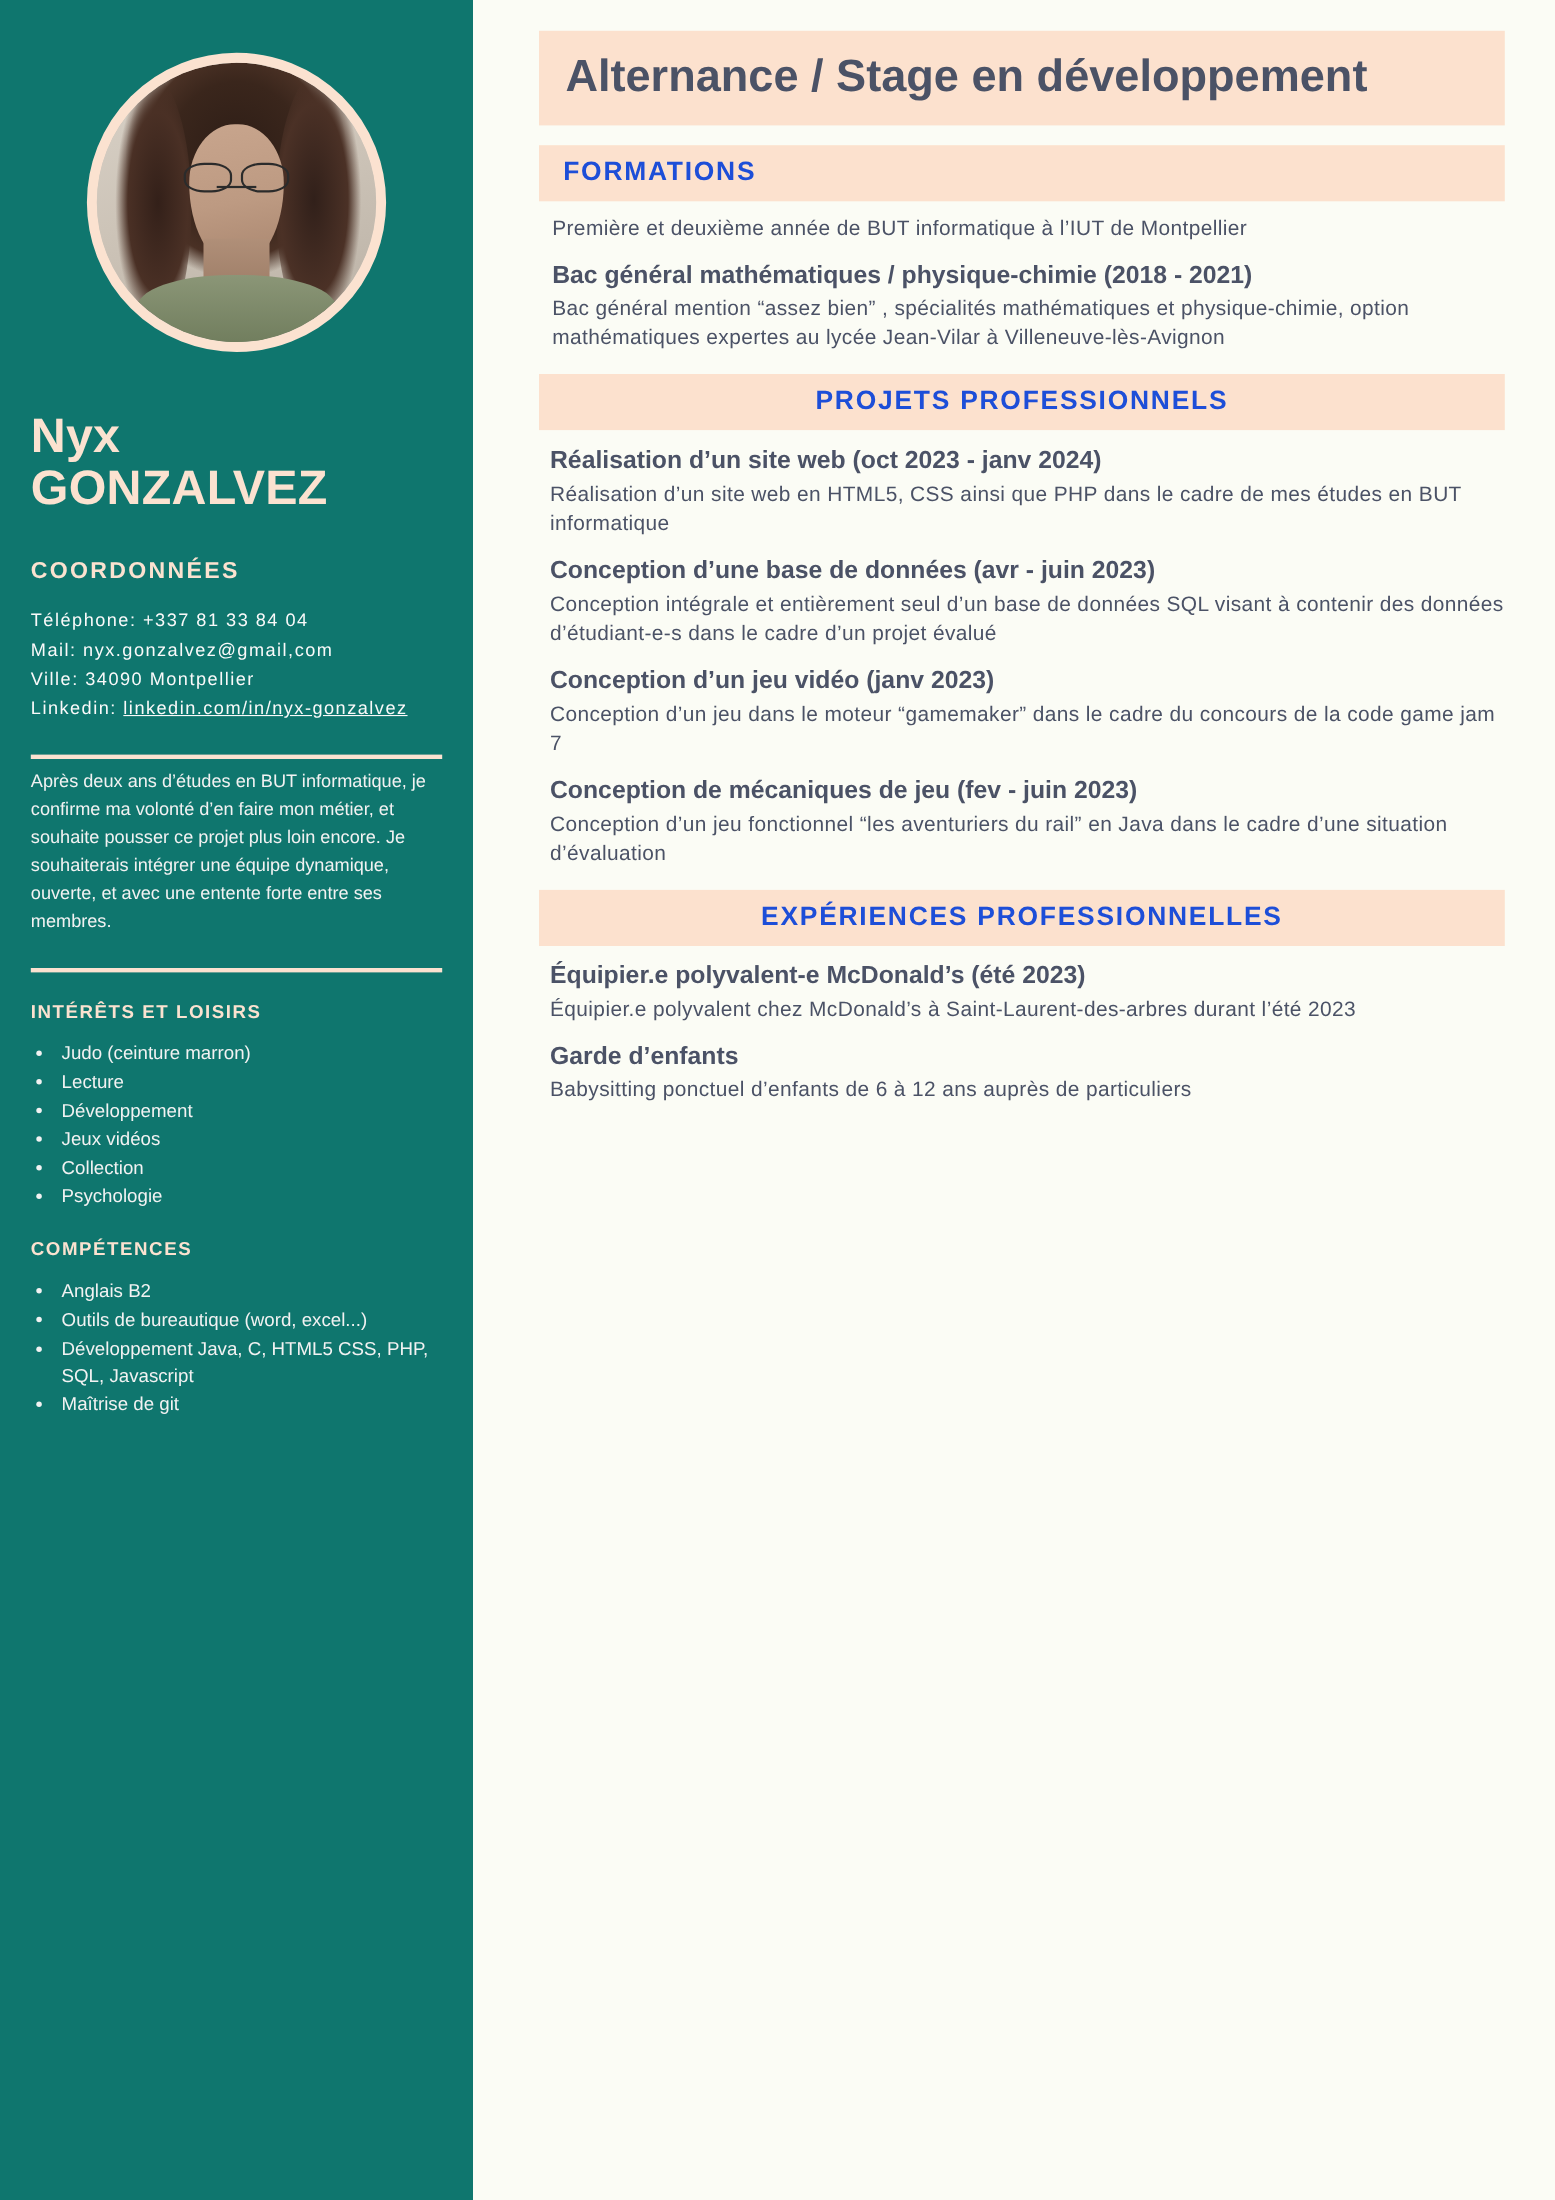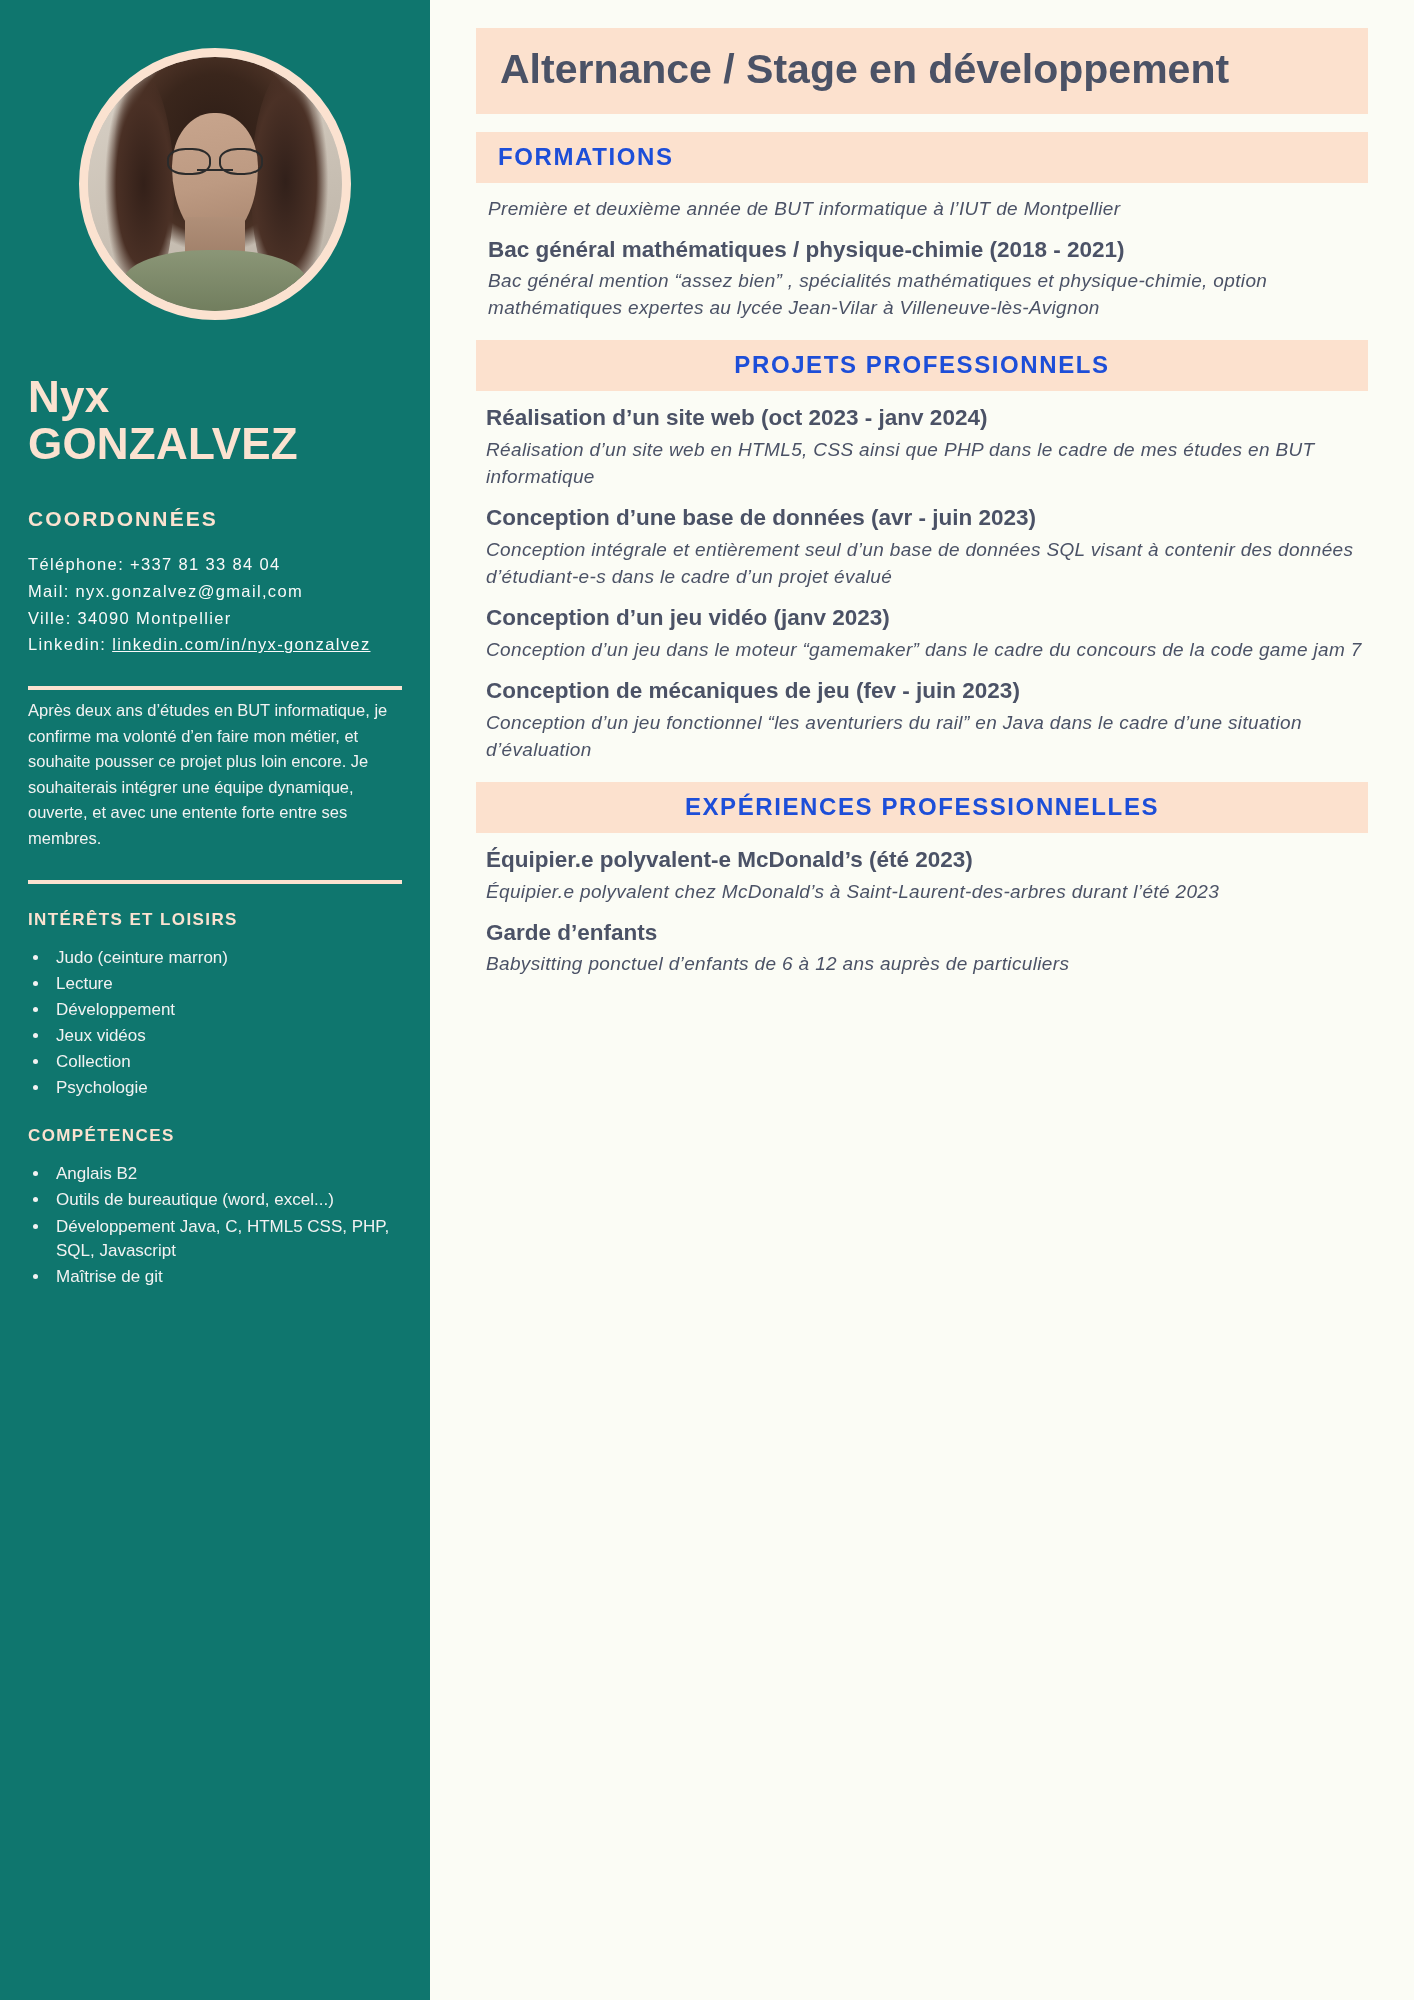--- a/index.html
+++ b/index.html
@@ -107,21 +107,21 @@
   ul.side-list {
     margin:16px 0 0 22px;
     font-size:17px; color:#f2f2f2; line-height:1.42;
   }
   ul.side-list li { margin-bottom:2px; padding-left:6px; }
 
   
   .main {
     flex:1 1 auto;
     background:#fbfcf5;
-    padding:28px 46px 0 46px;
+    padding:28px 46px 0 60px;
     min-width:0;
   }
   .title-bar {
     background:#fce1ce;
     padding:18px 24px 20px 24px;
   }
   .title-bar h1 {
     font-size:41px; font-weight:700; color:#4b5266;
     line-height:1.16; text-align:justify;
     text-align-last:left;
@@ -136,21 +136,21 @@
     font-size:24px; font-weight:700; color:#1d4ed8;
     letter-spacing:1.6px;
   }
   .entry { margin-top:13px; }
   .entry h3 {
     font-size:22.5px; font-weight:700; color:#4b5266;
     line-height:1.24; margin-left:10px;
   }
   .entry p {
     font-size:19px; color:#4b5266; line-height:1.42;
-    margin-top:5px; margin-left:10px; letter-spacing:0.35px;font-style:italic;
+    margin-top:5px; margin-left:10px; letter-spacing:0.35px;
   }
   .entry.pad h3 { margin-left:12px; }
   .entry.pad p  { margin-left:12px; }
 </style>
 </head>
 <body>
 
 <aside class="sidebar">
 
   <div class="photo-wrap">

